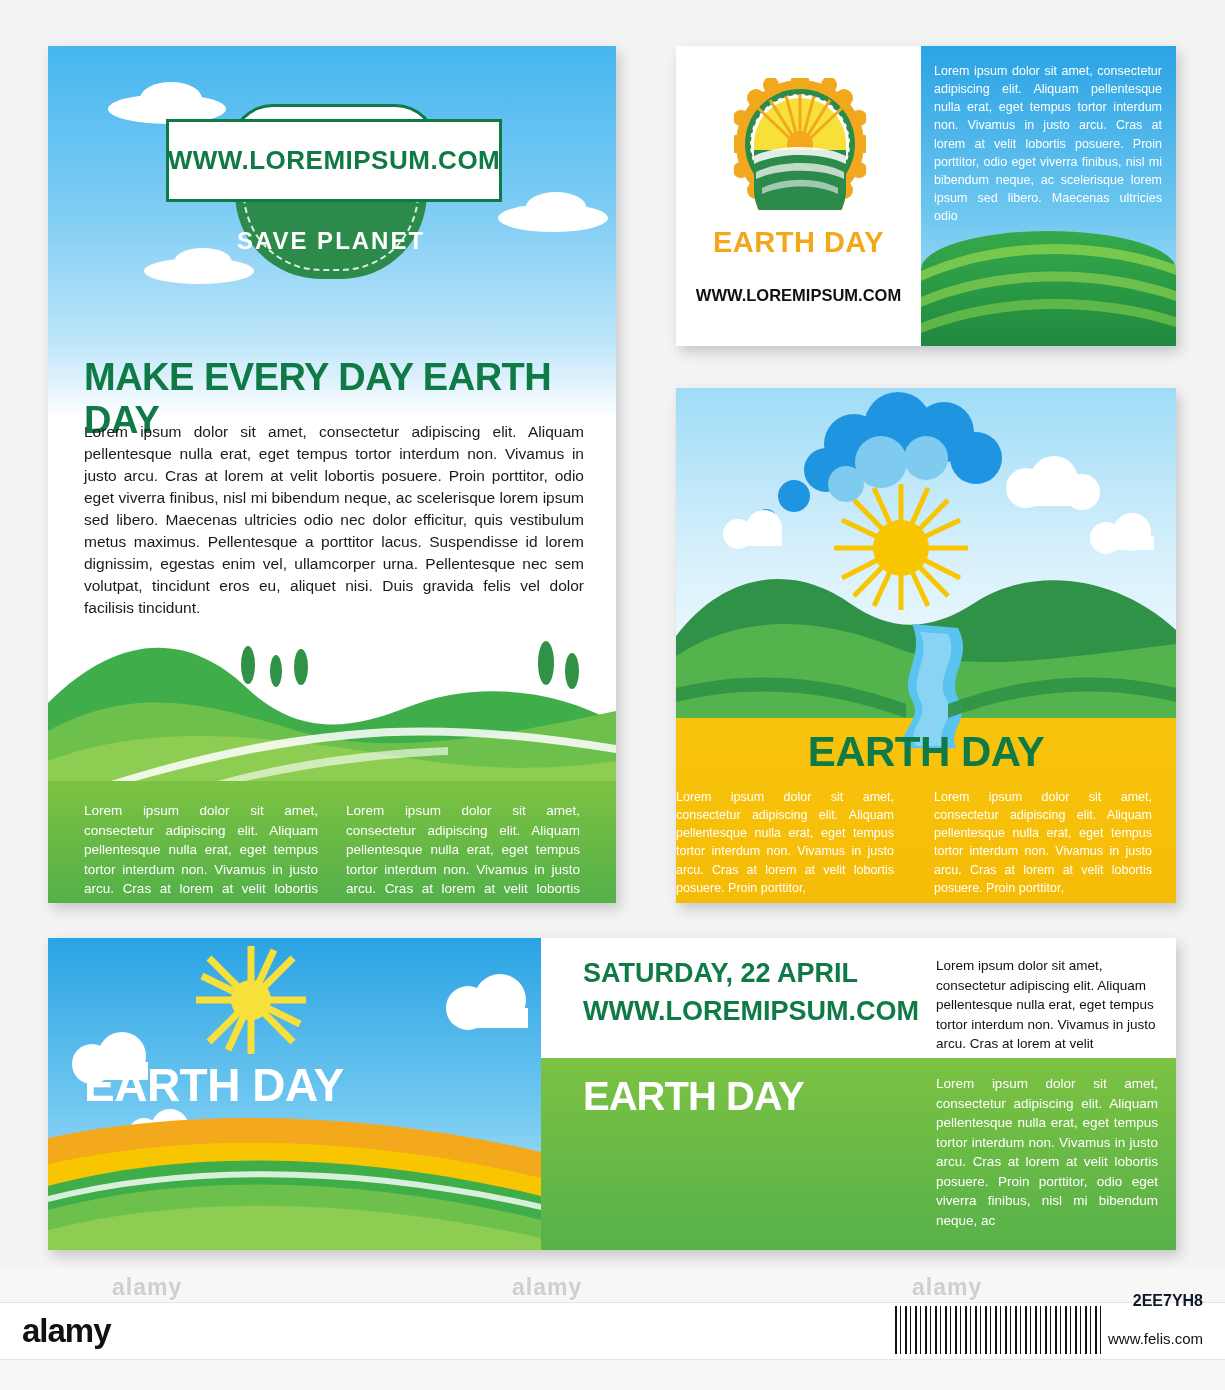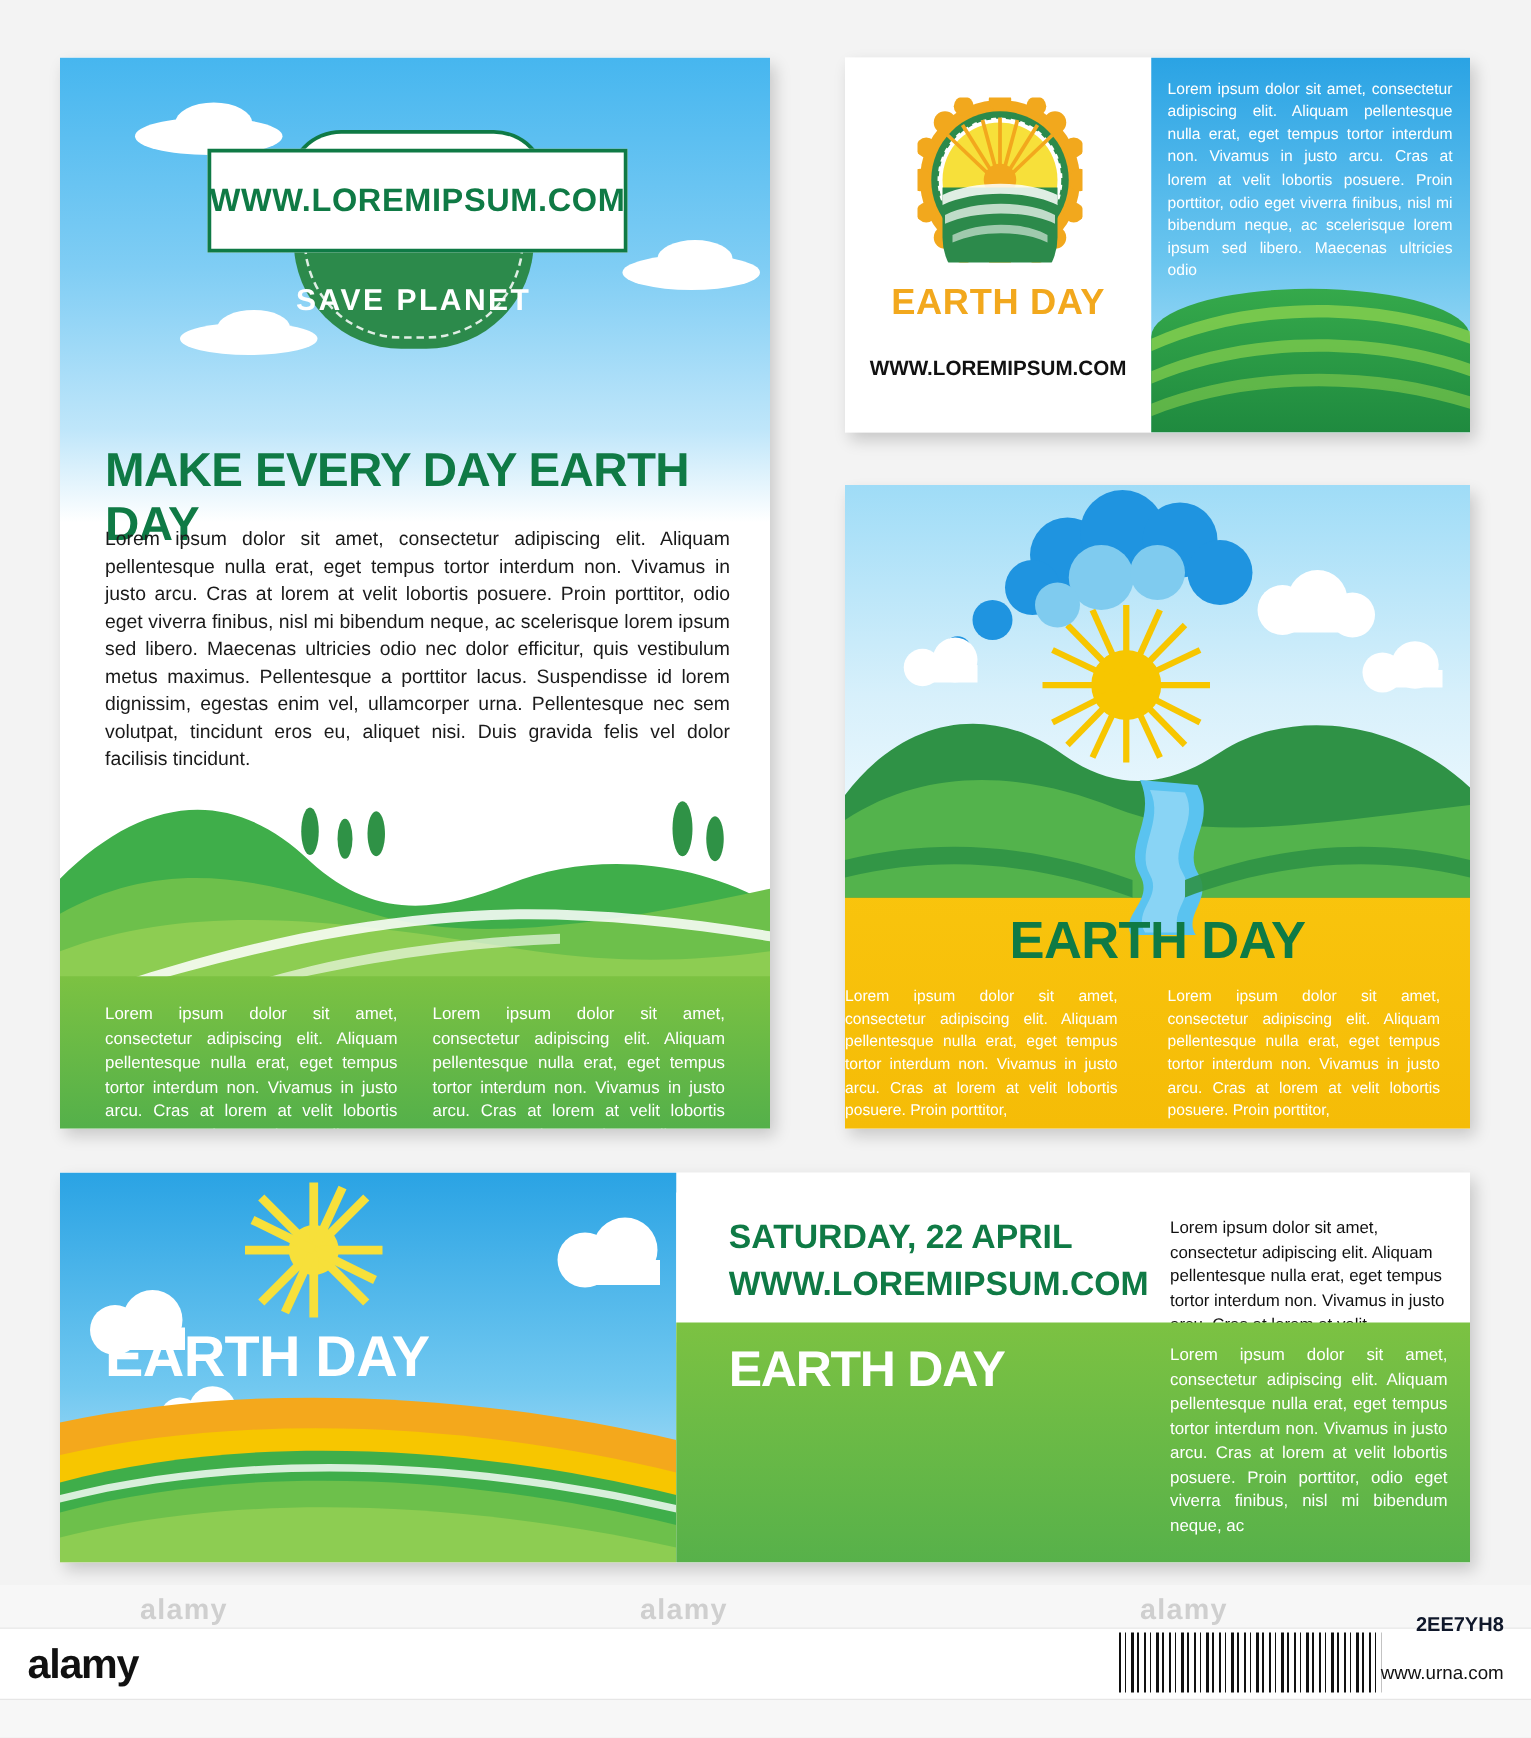--- a/index.html
+++ b/index.html
@@ -70,21 +70,21 @@
     background:linear-gradient(180deg,#fac70f 0%,#f5bc07 100%);}
   #scenecard h2{position:absolute;left:0;top:340px;width:100%;text-align:center;margin:0;
     font-size:42px;letter-spacing:-.5px;}
   #scenecard .fcol{position:absolute;top:400px;width:218px;font-size:12.5px;line-height:1.45;} #scenecard .fcol.b{left:258px;}
 
   
   #banner{left:48px;top:938px;width:1128px;height:312px;}
   #banner .img{position:absolute;left:0;top:0;width:493px;height:100%;
     background:linear-gradient(180deg,#2aa3e4 0%,#71c8f0 55%,#cfeafb 100%);overflow:hidden;}
   #banner .img .lbl{position:absolute;left:36px;top:120px;color:#fff;font-size:46px;font-weight:bold;letter-spacing:-.5px;}
-  #banner .top{position:absolute;left:493px;top:16px;width:635px;height:120px;background:#fff;}
+  #banner .top{position:absolute;left:493px;top:0;width:635px;height:120px;background:#fff;}
   #banner .bot{position:absolute;left:493px;top:120px;width:635px;height:192px;
     background:linear-gradient(180deg,#7cc242 0%,#57b14a 100%);}
   #banner .date{position:absolute;left:42px;top:20px;color:#0f7a45;font-size:27px;font-weight:bold;}
   #banner .burl{position:absolute;left:42px;top:58px;color:#0f7a45;font-size:27px;font-weight:bold;}
   #banner .tpara{position:absolute;left:395px;top:18px;width:222px;font-size:13.5px;line-height:1.45;color:#111;}
   #banner .slogan{position:absolute;left:42px;top:18px;width:330px;color:#fff;font-size:40px;
     font-weight:bold;line-height:1.02;letter-spacing:-1px;}
   #banner .bpara{position:absolute;left:395px;top:16px;width:222px;font-size:13.5px;line-height:1.45;color:#fff;}
 
   
@@ -333,16 +333,16 @@
   </div>
 
   <div id="wm">
     <div class="wmtext" style="left:112px;top:6px;">alamy</div>
     <div class="wmtext" style="left:512px;top:6px;">alamy</div>
     <div class="wmtext" style="left:912px;top:6px;">alamy</div>
     <div class="bar"></div>
     <div class="alamy">alamy</div>
     <div class="barcode"></div>
     <div class="code">2EE7YH8</div>
-    <div class="wurl">www.urna.com</div>
+    <div class="wurl">www.felis.com</div>
   </div>
 
 </div>
 
 </body></html>

